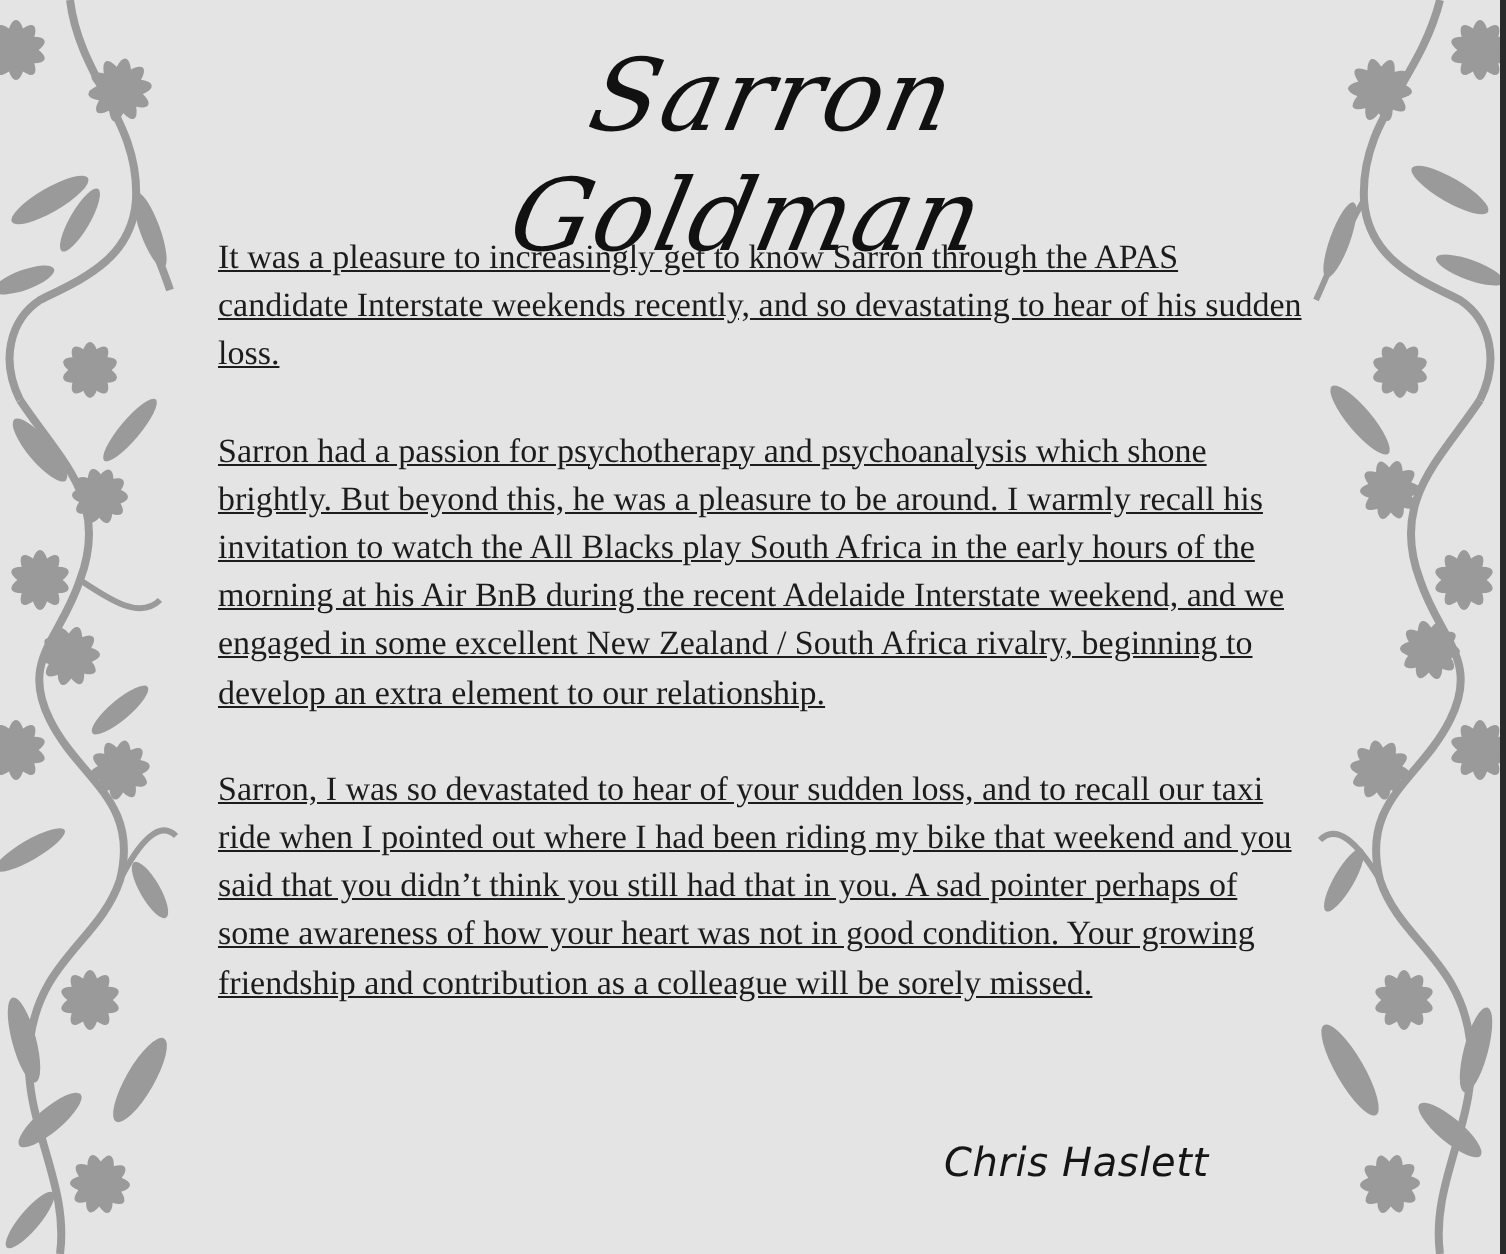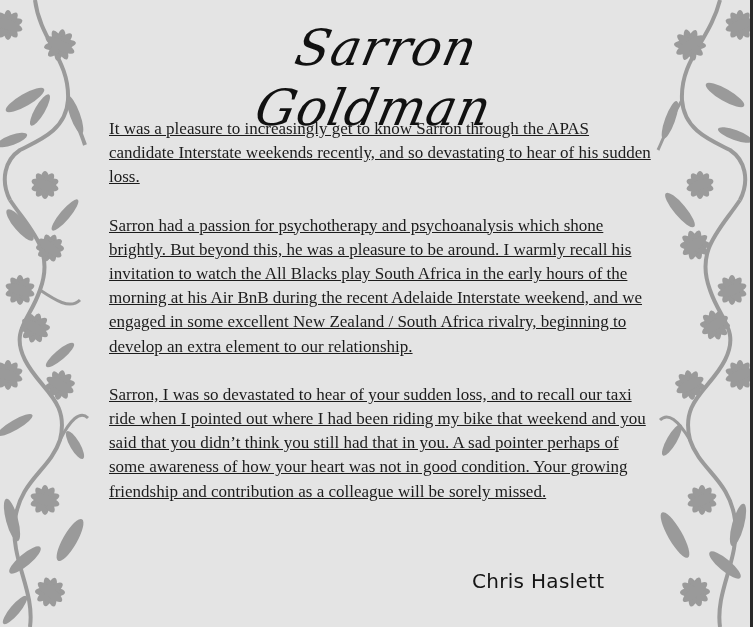--- a/index.html
+++ b/index.html
@@ -33,20 +33,21 @@
   }
   .body {
     position: absolute; left: 109px; top: 117px; width: 545px;
     color: #1c1c1c;
     font-size: 17px; line-height: 24.2px; text-decoration: underline;
   }
   .body p { margin: 0 0 24px 0; }
   .signature {
     position: absolute; left: 472px; top: 569px;
     font-family: "DejaVu Sans", "Liberation Sans", sans-serif;
+    font-style: italic;
     font-size: 20px; color: #151515;
     letter-spacing: 0.3px;
     text-align: right;
   }
 </style>
 </head>
 <body>
 
 <div class="page">
 

